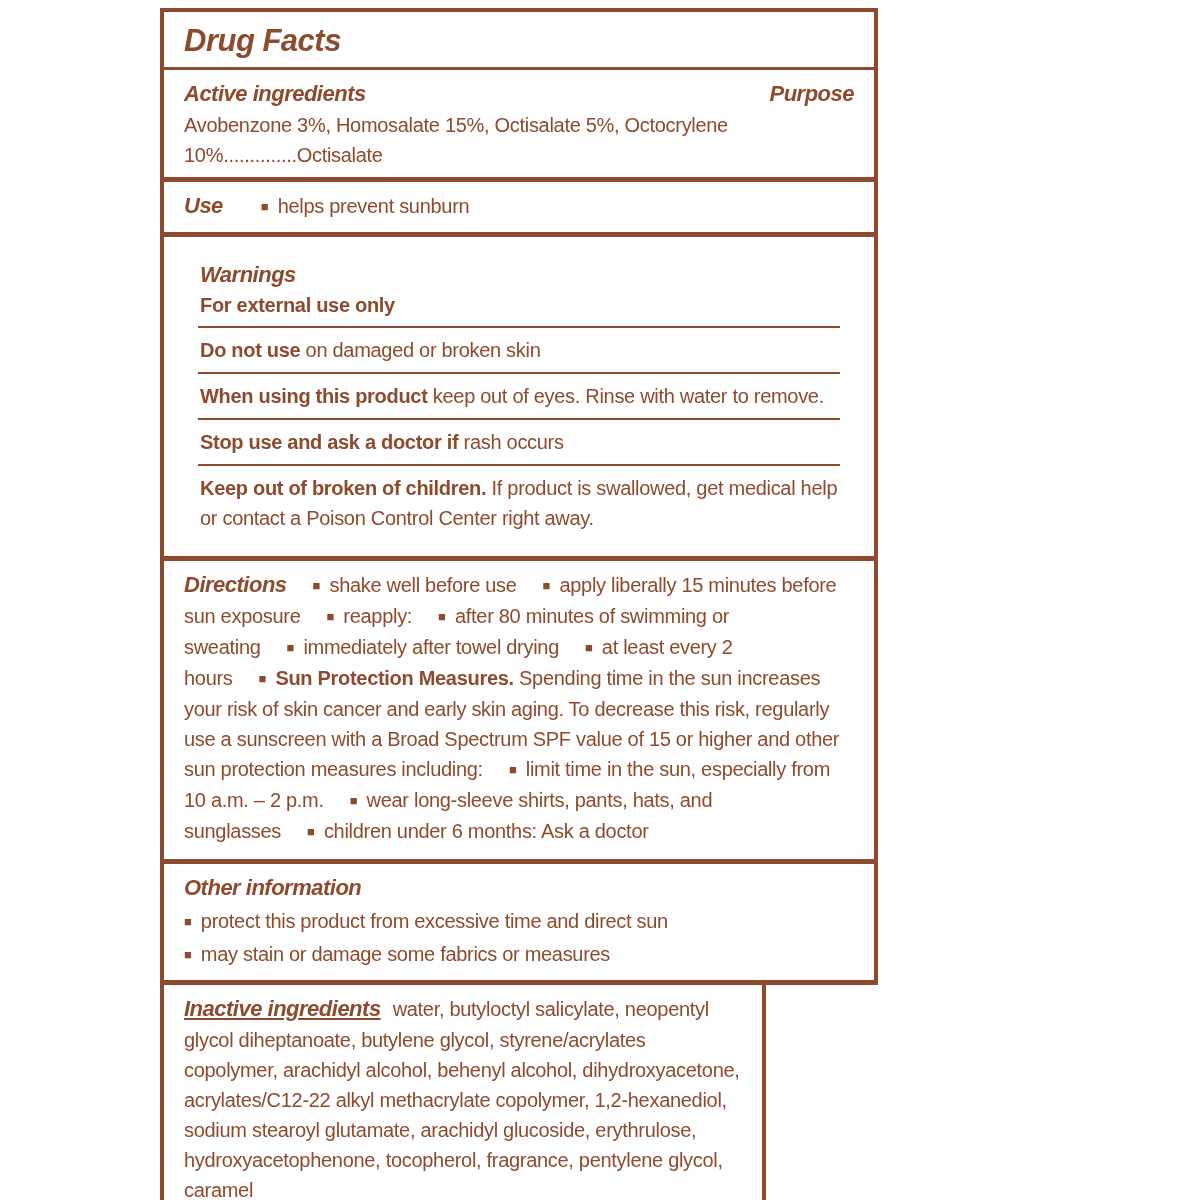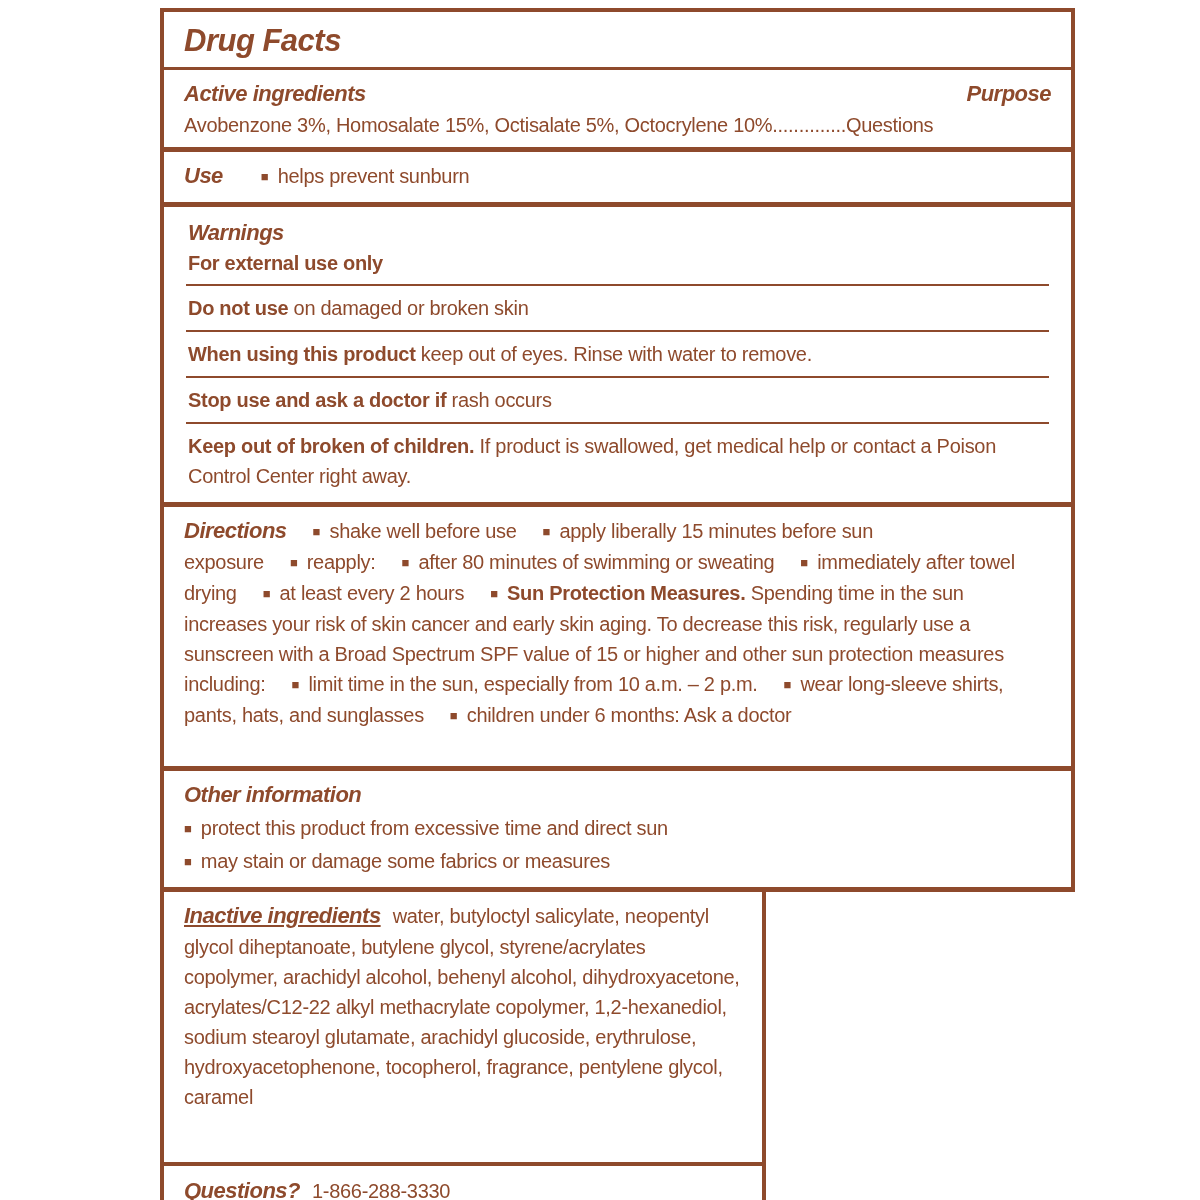--- a/index.html
+++ b/index.html
@@ -4,33 +4,33 @@
 <style>
   * { box-sizing: border-box; margin: 0; padding: 0; }
   html, body { background: #ffffff; }
   body {
     width: 1200px; height: 1200px; position: relative; overflow: hidden;
     font-family: "Liberation Sans", sans-serif;
     color: #8e4a2c;
   }
   .label { position: absolute; left: 160px; top: 8px; }
   .panel { background: #ffffff; border: 4px solid #8e4a2c; }
-  .panel.wide { width: 915px; border-bottom-width: 5px; }
+  .panel.wide { width: 718px; border-bottom-width: 5px; }
   .panel.narrow { width: 606px; border-top: 0; }
 
   .h1 { font-size: 31px; font-weight: bold; font-style: italic; letter-spacing: -0.5px; }
   .h2 { font-size: 22px; font-weight: bold; font-style: italic; letter-spacing: -0.5px; line-height: 32px; }
   .body-text, .flow { font-size: 20px; line-height: 30px; letter-spacing: -0.3px; }
   b { font-weight: bold; }
 
   .sec { padding: 8px 20px 10px; }
   .sec-title { padding: 11px 20px 7px; border-bottom: 3px solid #8e4a2c; min-height: 58px; }
   .sec-active { border-bottom: 5px solid #8e4a2c; min-height: 82px; padding-bottom: 7px; }
   .sec-use { border-bottom: 5px solid #8e4a2c; min-height: 52px; }
-  .sec-warnings { border-bottom: 5px solid #8e4a2c; padding: 4px; }
+  .sec-warnings { border-bottom: 5px solid #8e4a2c; padding: 16px; }
   .warn-head { padding: 6px 20px 7px; }
   .warn-bold { font-size: 20px; font-weight: bold; line-height: 28px; letter-spacing: -0.3px; }
   .warn-row { margin: 0 18px; border-top: 2px solid #8e4a2c; padding: 7px 2px; }
   .sec-directions { border-bottom: 5px solid #8e4a2c; min-height: 264px; padding-bottom: 12px; }
   .sec-other { min-height: 112px; }
   .sec-inactive { border-bottom: 4px solid #8e4a2c; min-height: 274px; }
   .sec-questions { min-height: 52px; padding-top: 9px; }
 
   .ai-head { display: flex; justify-content: space-between; align-items: baseline; }
   .use-row { display: flex; align-items: baseline; gap: 38px; }
@@ -50,21 +50,21 @@
 
     <section class="sec-title">
       <div class="h1">Drug Facts</div>
     </section>
 
     <section class="sec sec-active">
       <div class="ai-head">
         <span class="h2">Active ingredients</span>
         <span class="h2">Purpose</span>
       </div>
-      <div class="body-text"><span>Avobenzone 3%, Homosalate 15%, Octisalate 5%, Octocrylene 10%</span><span>..............</span><span>Questions</span></div>
+      <div class="body-text"><span>Avobenzone 3%, Homosalate 15%, Octisalate 5%, Octocrylene 10%</span><span>..............</span><span>Octisalate</span></div>
     </section>
 
     <section class="sec sec-use">
       <div class="use-row">
         <span class="h2">Use</span>
         <span class="body-text"><span class="bullet">■</span><span>helps prevent sunburn</span></span>
       </div>
     </section>
 
     <section class="sec-warnings">

